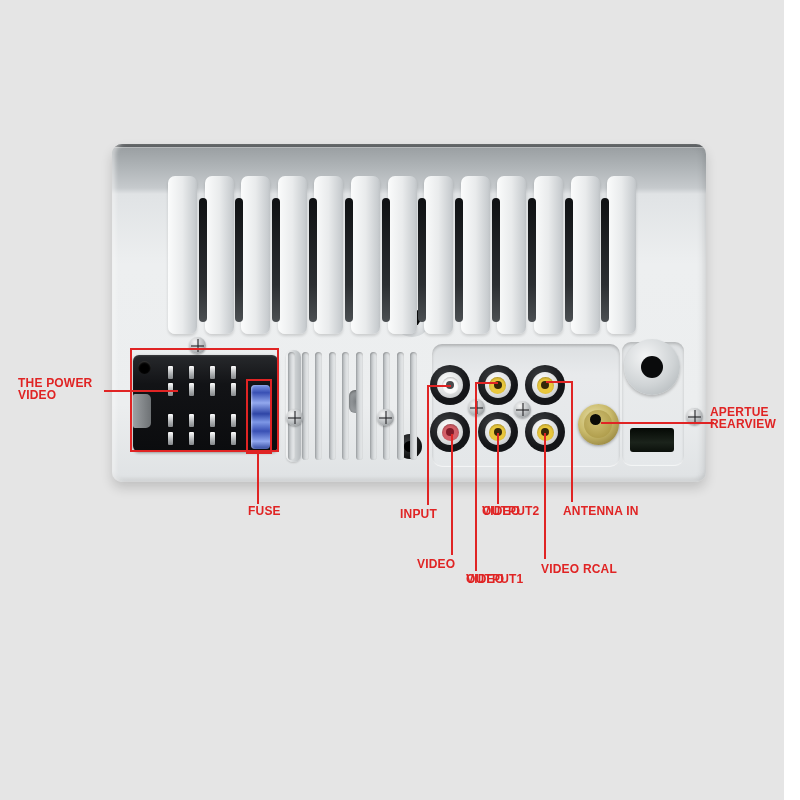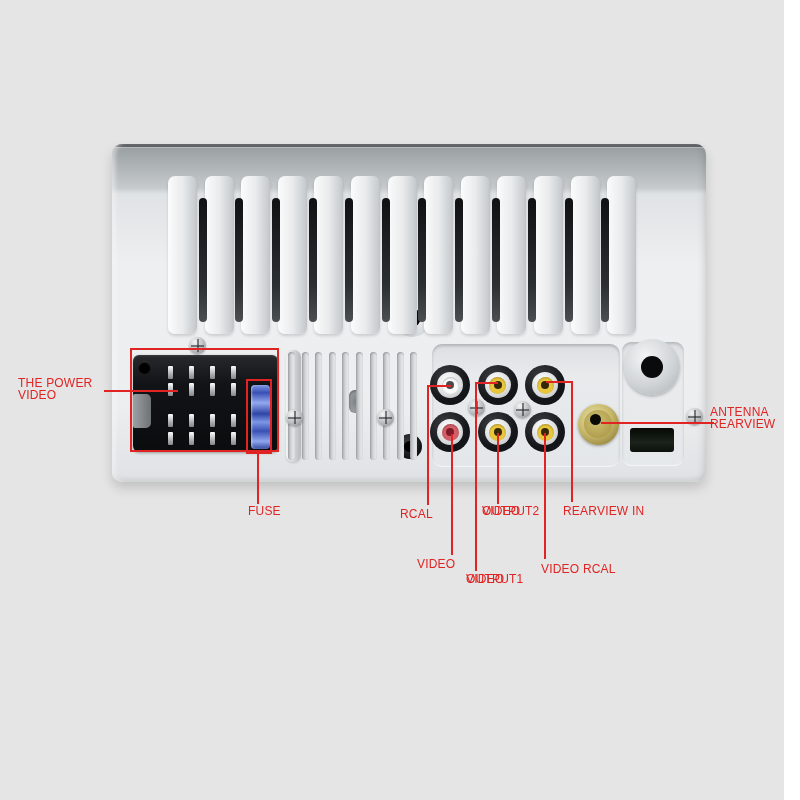--- a/index.html
+++ b/index.html
@@ -89,21 +89,21 @@
     box-shadow:0 1px 3px rgba(0,0,0,.35);}
   .antenna-inner{left:584px;top:410px;width:28px;height:28px;border-radius:50%;
     background:radial-gradient(circle at 45% 40%,#d0c074,#a5923f);}
   .antenna-hole{left:590px;top:414px;width:11px;height:11px;border-radius:50%;background:#0a0a07;}
 
   
   .ann{z-index:5;}
   .ann-h{height:2px;background:#e02424;}
   .ann-v{width:2px;background:#e02424;}
   .ann-rect{border:2px solid #e02424;background:transparent;}
-  .ann-label{color:#e02424;font-weight:normal;font-size:12px;letter-spacing:.2px;
+  .ann-label{color:#e02424;font-weight:bold;font-size:12px;letter-spacing:.2px;
     white-space:nowrap;z-index:6;}
   .ann-label .l{position:static;line-height:13px;}
   .ann-label .gap{margin-top:12px;}
   .center{text-align:center;}
 </style>
 </head>
 <body>
 
 <div id="stage">
 
@@ -154,40 +154,40 @@
 
   <div class="ann ann-h" style="left:601px;top:422px;width:113px;"></div>
 
   <div class="ann-label center" style="left:18px;top:377px;width:96px;">
     <div class="l">THE POWER</div>
     <div class="l gap">VIDEO</div>
   </div>
 
   <div class="ann-label" style="left:248px;top:504px;">FUSE</div>
 
-  <div class="ann-label" style="left:400px;top:507px;">RCAL</div>
+  <div class="ann-label" style="left:400px;top:507px;">INPUT</div>
 
   <div class="ann-label" style="left:417px;top:557px;">VIDEO</div>
 
   <div class="ann-label" style="left:482px;top:505px;">
     <div class="l">VIDEO</div>
     <div class="l">OUTPUT2</div>
   </div>
 
   <div class="ann-label" style="left:466px;top:573px;">
     <div class="l">VIDEO</div>
     <div class="l">OUTPUT1</div>
   </div>
 
   <div class="ann-label" style="left:541px;top:562px;">VIDEO RCAL</div>
 
-  <div class="ann-label" style="left:563px;top:504px;">REARVIEW IN</div>
+  <div class="ann-label" style="left:563px;top:504px;">ANTENNA IN</div>
 
   <div class="ann-label center" style="left:710px;top:406px;width:70px;">
-    <div class="l">ANTENNA</div>
+    <div class="l">APERTUE</div>
     <div class="l gap">REARVIEW</div>
   </div>
 
 <div class="fin" style="left: 168px;"></div>
     <div class="fin" style="left: 204.6px;"></div>
     <div class="fin" style="left: 241.2px;"></div>
     <div class="fin" style="left: 277.8px;"></div>
     <div class="fin" style="left: 314.4px;"></div>
     <div class="fin" style="left: 351px;"></div>
     <div class="fin" style="left: 387.6px;"></div>

